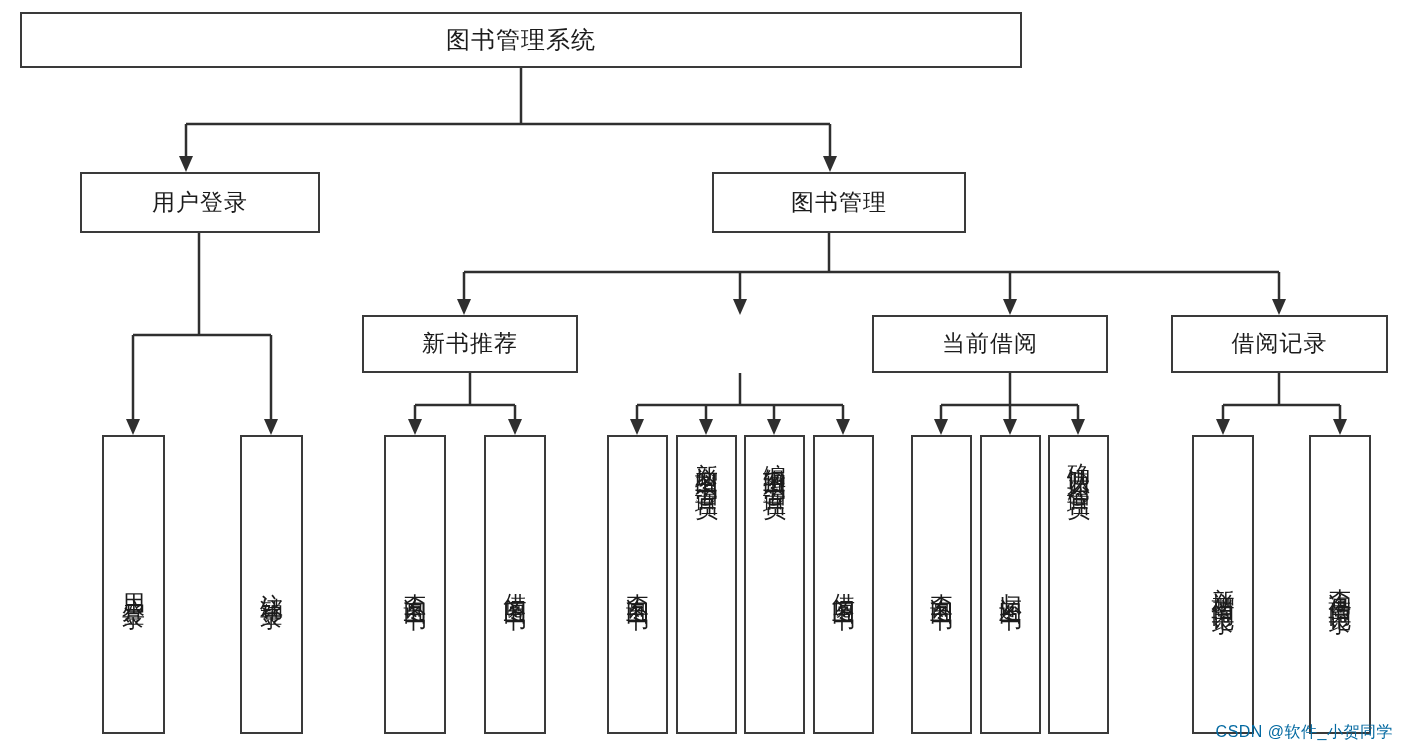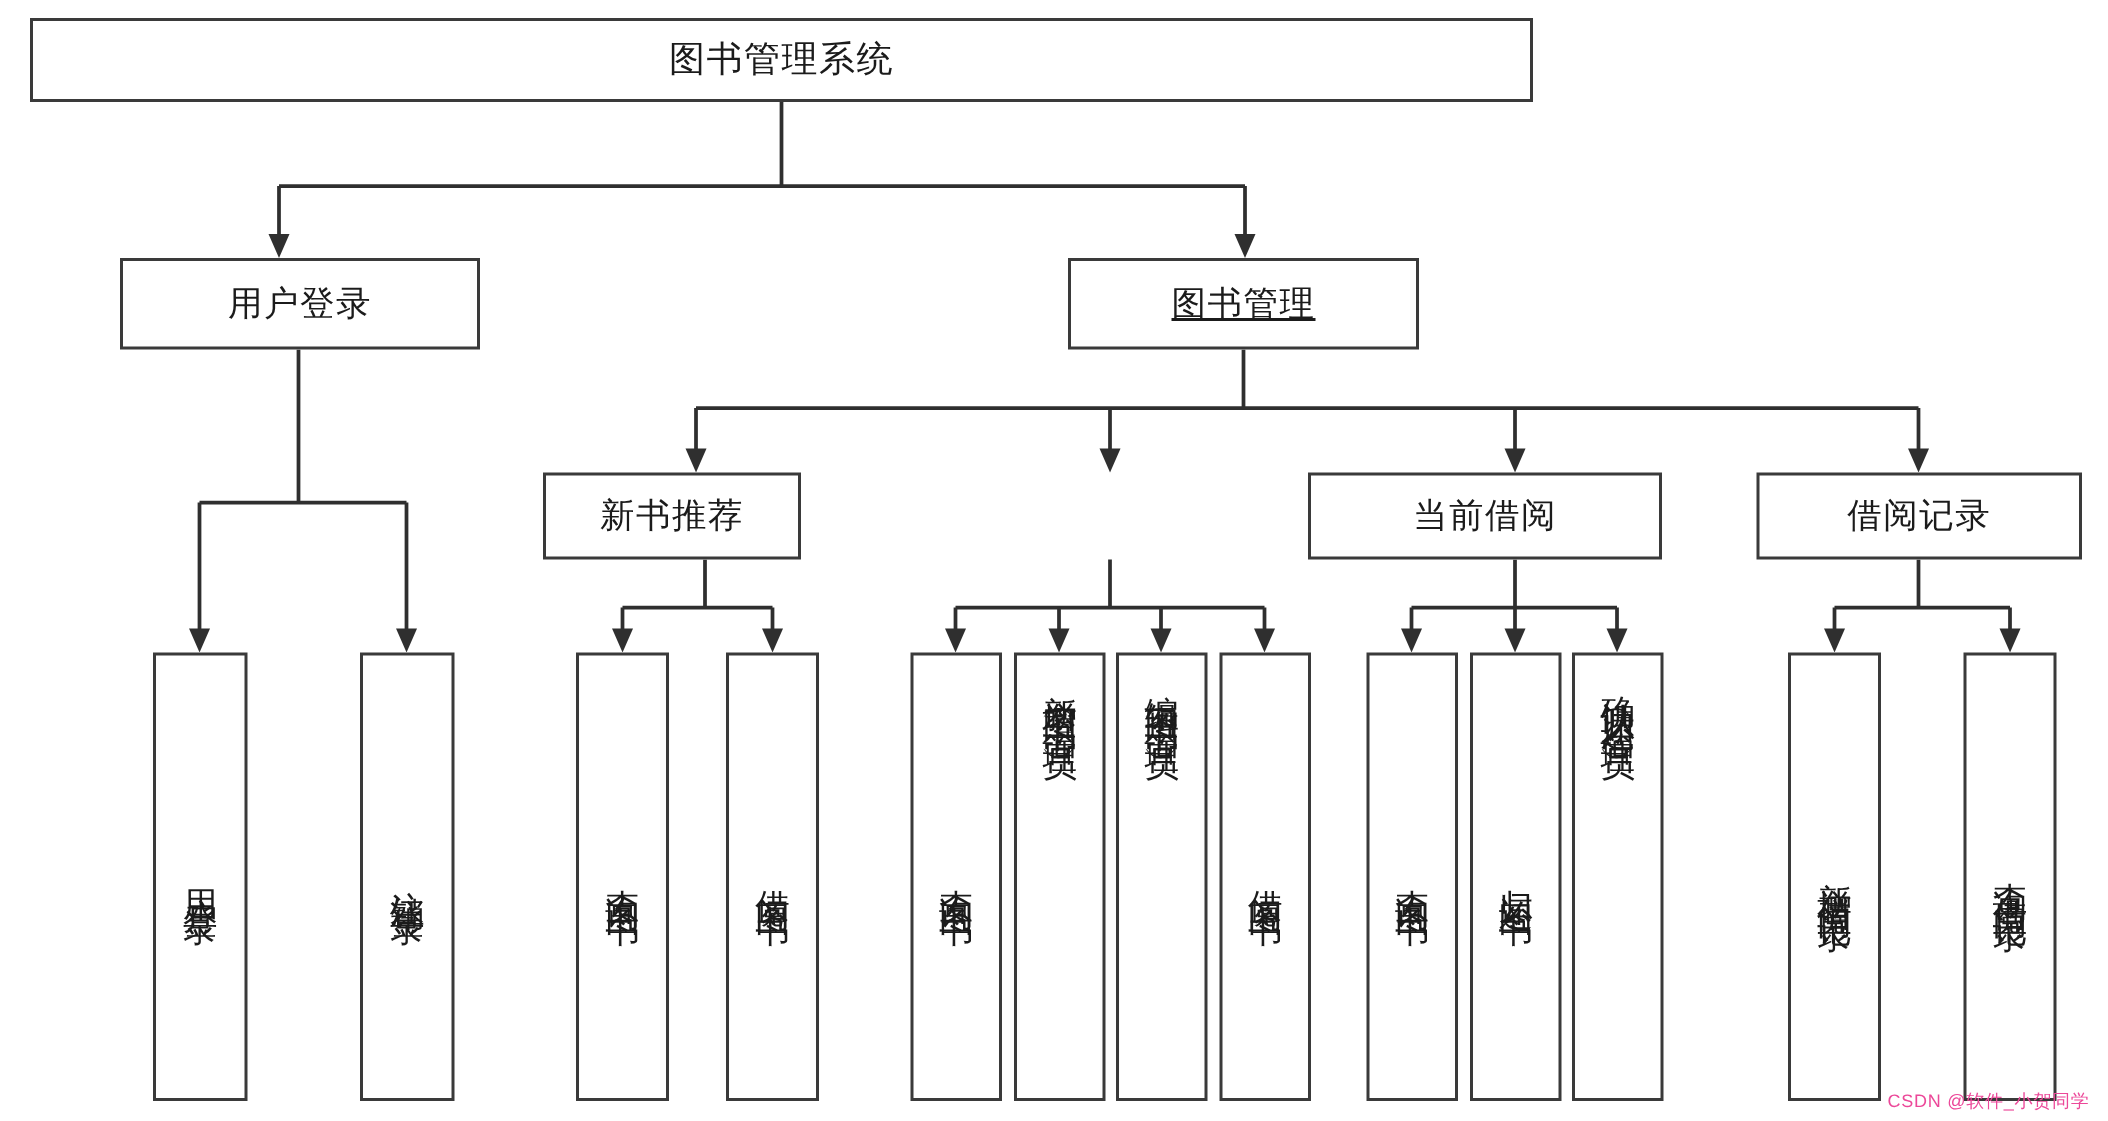--- a/index.html
+++ b/index.html
@@ -42,22 +42,22 @@
     letter-spacing:5px;
     line-height:1;
     margin:0 auto;
   }
   .v.mid{align-items:center;}
 
   .watermark{
     position:absolute;
     right:12px;
     bottom:4px;
-    font-size:12px;
-    color:#ec4899;
+    font-size:16px;
+    color:#0369a1;
     white-space:nowrap;
     z-index:6;
     letter-spacing:0.5px;
   }
   svg.links{position:absolute;left:0;top:0;width:1405px;height:747px;z-index:1;}
   svg.links path,svg.links line{stroke:#2f2f2f;stroke-width:2.5;fill:none;}
   svg.links polygon{fill:#2f2f2f;}
 </style>
 </head>
 <body>
@@ -129,25 +129,25 @@
     <polygon points="1333,419 1347,419 1340,435"></polygon>
   </svg>
 
   <div class="node h root" style="left:20px;top:12px;width:1002px;height:56px;">
     <span class="node-label">图书管理系统</span>
   </div>
 
   <div class="node h" style="left:80px;top:172px;width:240px;height:61px;">
     <span class="node-label">用户登录</span>
   </div>
-  <div class="node h" style="left:712px;top:172px;width:234px;height:61px;text-decoration:underline;">
+  <div class="node h" style="left:712px;top:172px;width:254px;height:61px;">
     <span class="node-label">图书管理</span>
   </div>
 
-  <div class="node h" style="left:362px;top:315px;width:172px;height:58px;">
+  <div class="node h" style="left:362px;top:315px;width:216px;height:58px;">
     <span class="node-label">新书推荐</span>
   </div>
   <div class="node h" style="left:872px;top:315px;width:236px;height:58px;">
     <span class="node-label">当前借阅</span>
   </div>
   <div class="node h" style="left:1171px;top:315px;width:217px;height:58px;">
     <span class="node-label">借阅记录</span>
   </div>
 
   <div class="node v mid" style="left:102px;top:435px;width:63px;height:299px;">

